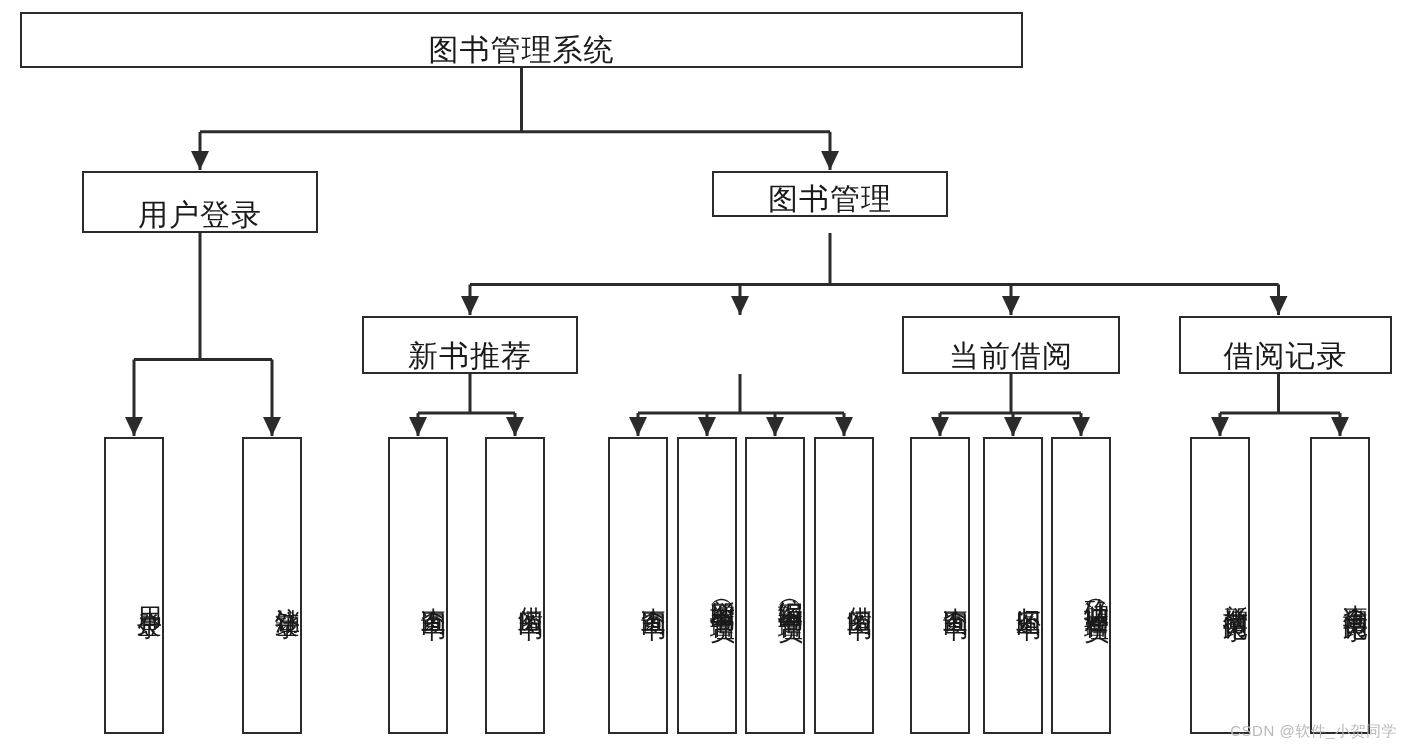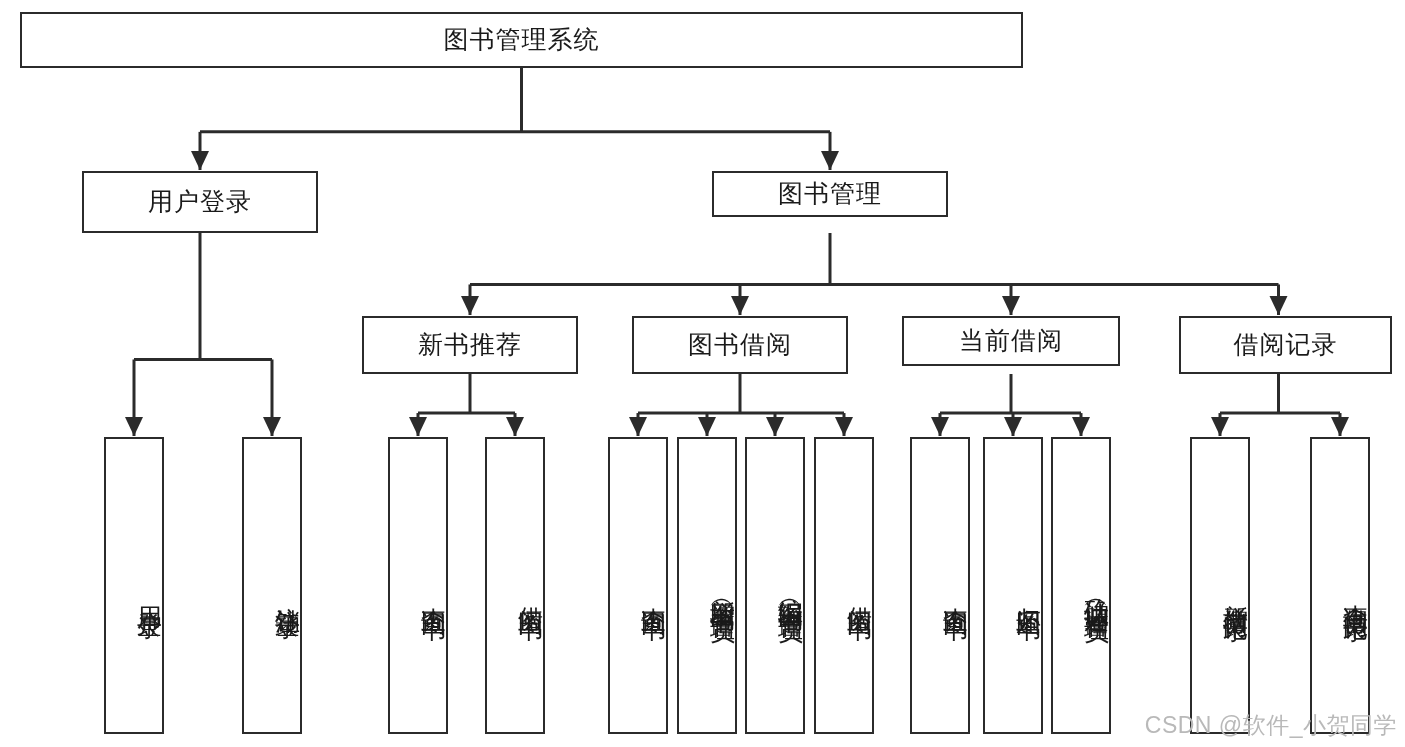--- a/index.html
+++ b/index.html
@@ -29,39 +29,40 @@
     position: absolute;
     box-sizing: border-box;
     background: #ffffff;
     border: 2px solid #2b2b2b;
     display: flex;
     align-items: center;
     justify-content: center;
     color: #1a1a1a;
   }
   .node.horiz {
-    font-size: 25px;
+    font-size: 30px;
     letter-spacing: 1px;
     line-height: 1.1;
+    align-items: flex-end;
   }
   .node.vert {
     writing-mode: vertical-rl;
     text-orientation: upright;
     font-size: 25px;
     letter-spacing: 3px;
     padding-top: 14px;
     align-items: flex-start;
     justify-content: center;
     line-height: 1;
   }
   .watermark {
     position: absolute;
     right: 8px;
     bottom: 6px;
-    font-size: 23px;
+    font-size: 15px;
     color: #b9b9b9;
     letter-spacing: 0.5px;
     white-space: nowrap;
     font-family: "Liberation Sans", "DejaVu Sans", sans-serif;
   }
 </style>
 </head>
 <body>
 
 <div id="canvas">
@@ -126,24 +127,21 @@
     </div>
     <div class="node horiz" style="left: 82px; top: 171px; width: 236px; height: 62px;">
       <span>用户登录</span>
     </div>
     <div class="node horiz" style="left: 712px; top: 171px; width: 236px; height: 46px;">
       <span>图书管理</span>
     </div>
     <div class="node horiz" style="left: 362px; top: 316px; width: 216px; height: 58px;">
       <span>新书推荐</span>
     </div>
-    <div class="node horiz" style="left: 632px; top: 316px; width: 216px; height: 58px;">
-      <span>图书借阅</span>
-    </div>
-    <div class="node horiz" style="left: 902px; top: 316px; width: 218px; height: 50px;">
+    <div class="node horiz" style="left: 902px; top: 316px; width: 218px; height: 58px;">
       <span>当前借阅</span>
     </div>
     <div class="node horiz" style="left: 1172px; top: 316px; width: 213px; height: 58px; margin-left: 7px;">
       <span>借阅记录</span>
     </div>
     <div class="node vert" style="left: 104px; top: 437px; width: 60px; height: 297px;">
       <span>用户登录</span>
     </div>
     <div class="node vert" style="left: 242px; top: 437px; width: 60px; height: 297px;">
       <span>注销登录</span>

